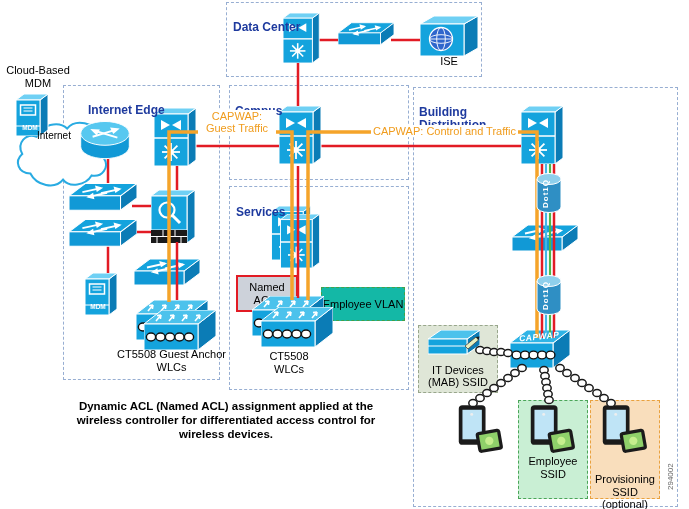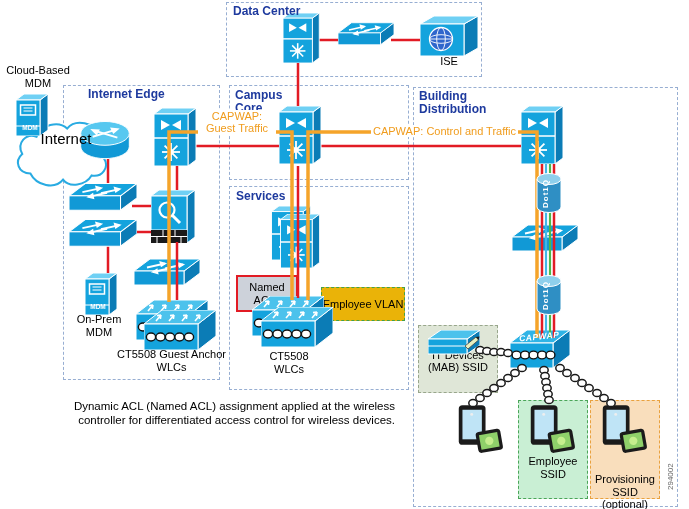--- a/index.html
+++ b/index.html
@@ -2,31 +2,31 @@
 <html><head>
 <meta charset="utf-8">
 <style>
   html,body{margin:0;padding:0;background:#fff;}
   #stage{position:relative;width:689px;height:509px;background:#fff;overflow:hidden;
          font-family:"Liberation Sans",sans-serif;}
   .box{position:absolute;border:1.5px dashed #97aed2;background:transparent;}
   .fillbox{position:absolute;display:flex;align-items:center;justify-content:center;
            text-align:center;font-size:11px;line-height:1.15;color:#000;}
   .lbl{position:absolute;font-size:11px;line-height:1.18;color:#000;text-align:center;}
-  .title{color:#1e3a9e;font-weight:bold;font-size:12px;line-height:1.1;text-align:left;}
+  .title{color:#1e3a9e;font-weight:bold;font-size:12px;line-height:1.1;text-align:left;margin-top:16px;}
   .tunnel-lbl{color:#f09c1d;background:#fff;padding:0 2px;font-size:11px;line-height:1.1;}
   .nowrap{white-space:nowrap;margin-left:25px;}
   .badge{position:absolute;color:#fff;font-weight:bold;font-size:6.5px;text-align:center;}
   .vtext{position:absolute;writing-mode:vertical-rl;transform:rotate(180deg);
          color:#fff;font-weight:bold;font-size:8px;letter-spacing:1px;text-align:center;}
   .fignum{position:absolute;writing-mode:vertical-rl;transform:rotate(180deg);
           color:#666;font-size:8px;}
   svg.layer{position:absolute;left:0;top:0;width:689px;height:509px;pointer-events:none;}
   svg.ic{position:absolute;overflow:visible;}
-  .caption{position:absolute;font-weight:normal;font-size:11.5px;line-height:1.22;text-align:right;}
+  .caption{position:absolute;font-weight:bold;font-size:11.5px;line-height:1.22;text-align:center;}
   .apname{position:absolute;color:#fff;font-weight:bold;font-style:italic;font-size:8.5px;
           letter-spacing:.5px;transform:rotate(-6deg);}
 </style>
 </head>
 <body>
 
 <div id="stage">
 
   <svg width="0" height="0" style="position:absolute">
     <defs>
@@ -166,26 +166,26 @@
 
   <div class="box" style="left:226px;top:2px;width:254px;height:73px"></div>
   <div class="box" style="left:63px;top:85px;width:155px;height:293px"></div>
   <div class="box" style="left:229px;top:85px;width:178px;height:93px"></div>
   <div class="box" style="left:229px;top:186px;width:178px;height:202px"></div>
   <div class="box" style="left:413px;top:87px;width:263px;height:418px"></div>
 
   <div class="fillbox" style="left:236px;top:275px;width:58px;height:33px;background:#cdd2da;border:2px solid #e21b24">
       <span>Named ACLs</span>
     </div>
-  <div class="fillbox" style="left:321px;top:287px;width:82px;height:32px;background:#eab308;border:1.5px dashed #44a048">
+  <div class="fillbox" style="left:321px;top:287px;width:82px;height:32px;background:#14b8a6;border:1.5px dashed #44a048">
       <span>Employee VLAN</span>
     </div>
 
   <div class="fillbox" style="left:418px;top:325px;width:78px;height:66px;background:#dfe6d7;border:1.5px dashed #98a68c;align-items:flex-end">
-    <span style="display:block;width:100%;padding-bottom:18px">IT Devices (MAB) SSID</span>
+    <span style="display:block;width:100%;padding-bottom:3px">IT Devices (MAB) SSID</span>
   </div>
   <div class="fillbox" style="left:518px;top:400px;width:68px;height:97px;background:#c9efd4;border:1.5px dashed #4aa558;align-items:flex-start">
     <span style="display:block;width:100%;padding-top:54px">Employee SSID</span>
   </div>
   <div class="fillbox" style="left:590px;top:400px;width:68px;height:97px;background:#f9debc;border:1.5px dashed #e9a13e;align-items:flex-start">
     <span style="display:block;width:100%;padding-top:72px">Provisioning SSID (optional)</span>
   </div>
 
   <svg class="layer">
     <g stroke="#e21b24" stroke-width="2.5" fill="none">
@@ -339,22 +339,21 @@
   <div class="lbl title" style="left:233px;top:5px;width:95px">Data Center</div>
   <div class="lbl title" style="left:88px;top:88px;width:95px">Internet Edge</div>
   <div class="lbl title" style="left:235px;top:89px;width:56px">Campus Core</div>
   <div class="lbl title" style="left:236px;top:190px;width:70px">Services</div>
   <div class="lbl tunnel-lbl" style="left:198px;top:110px;width:74px">CAPWAP: Guest Traffic</div>
 
   <div class="lbl title" style="left:419px;top:90px;width:92px">Building Distribution</div>
   <div class="lbl tunnel-lbl nowrap" style="left:346px;top:125px">CAPWAP: Control and Traffic</div>
 
   <div class="lbl" style="left:0px;top:64px;width:76px">Cloud-Based MDM</div>
-  <div class="lbl" style="left:38px;top:130px;width:56px;font-size:15px">Internet</div>
-  <div class="lbl" style="left:66px;top:313px;width:66px">On-Prem MDM</div>
+  <div class="lbl" style="left:26px;top:130px;width:56px;font-size:10px">Internet</div>
   <div class="lbl" style="left:114px;top:348px;width:115px">CT5508 Guest Anchor WLCs</div>
   <div class="lbl" style="left:260px;top:350px;width:58px">CT5508 WLCs</div>
   <div class="lbl" style="left:432px;top:55px;width:34px">ISE</div>
 
   <div class="badge" style="left:17px;top:124px;width:26px">MDM</div>
   <div class="badge" style="left:86px;top:303px;width:24px">MDM</div>
 
   <div class="vtext" style="left:541px;top:177px;height:34px">Dot1Q</div>
   <div class="vtext" style="left:541px;top:279px;height:34px">Dot1Q</div>
   <div class="apname" style="left:519px;top:331px;width:50px">CAPWAP</div>

